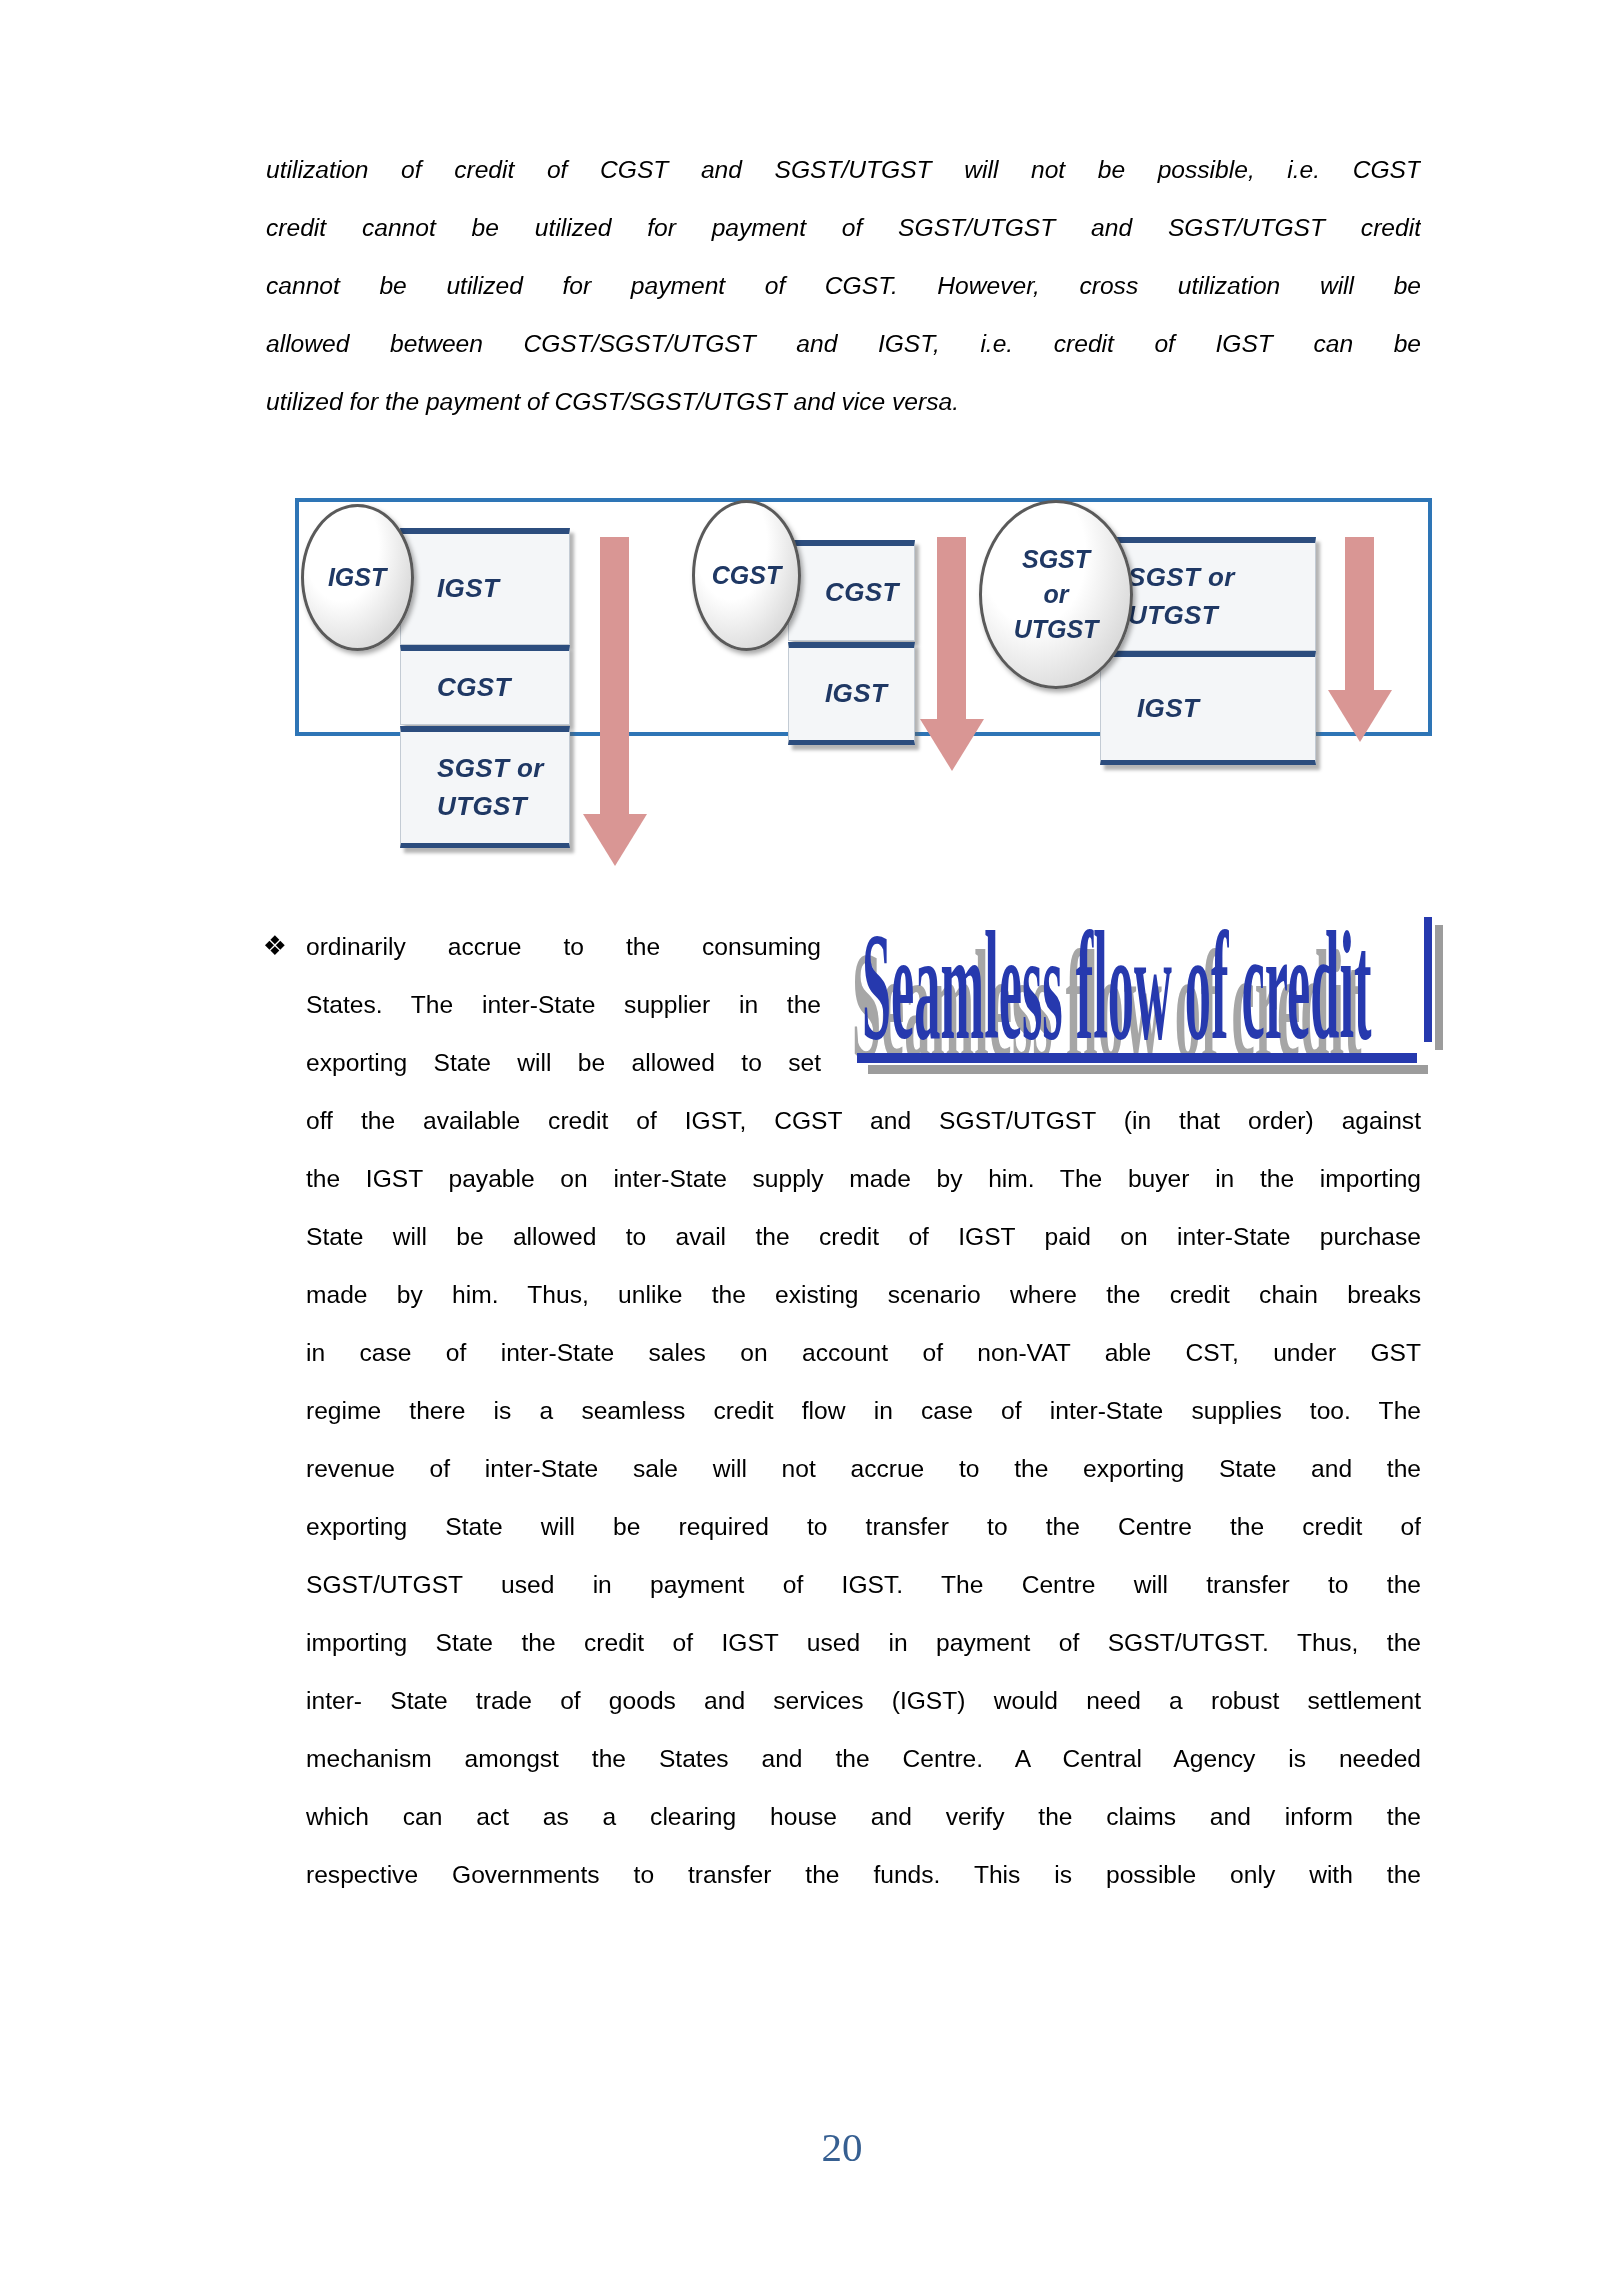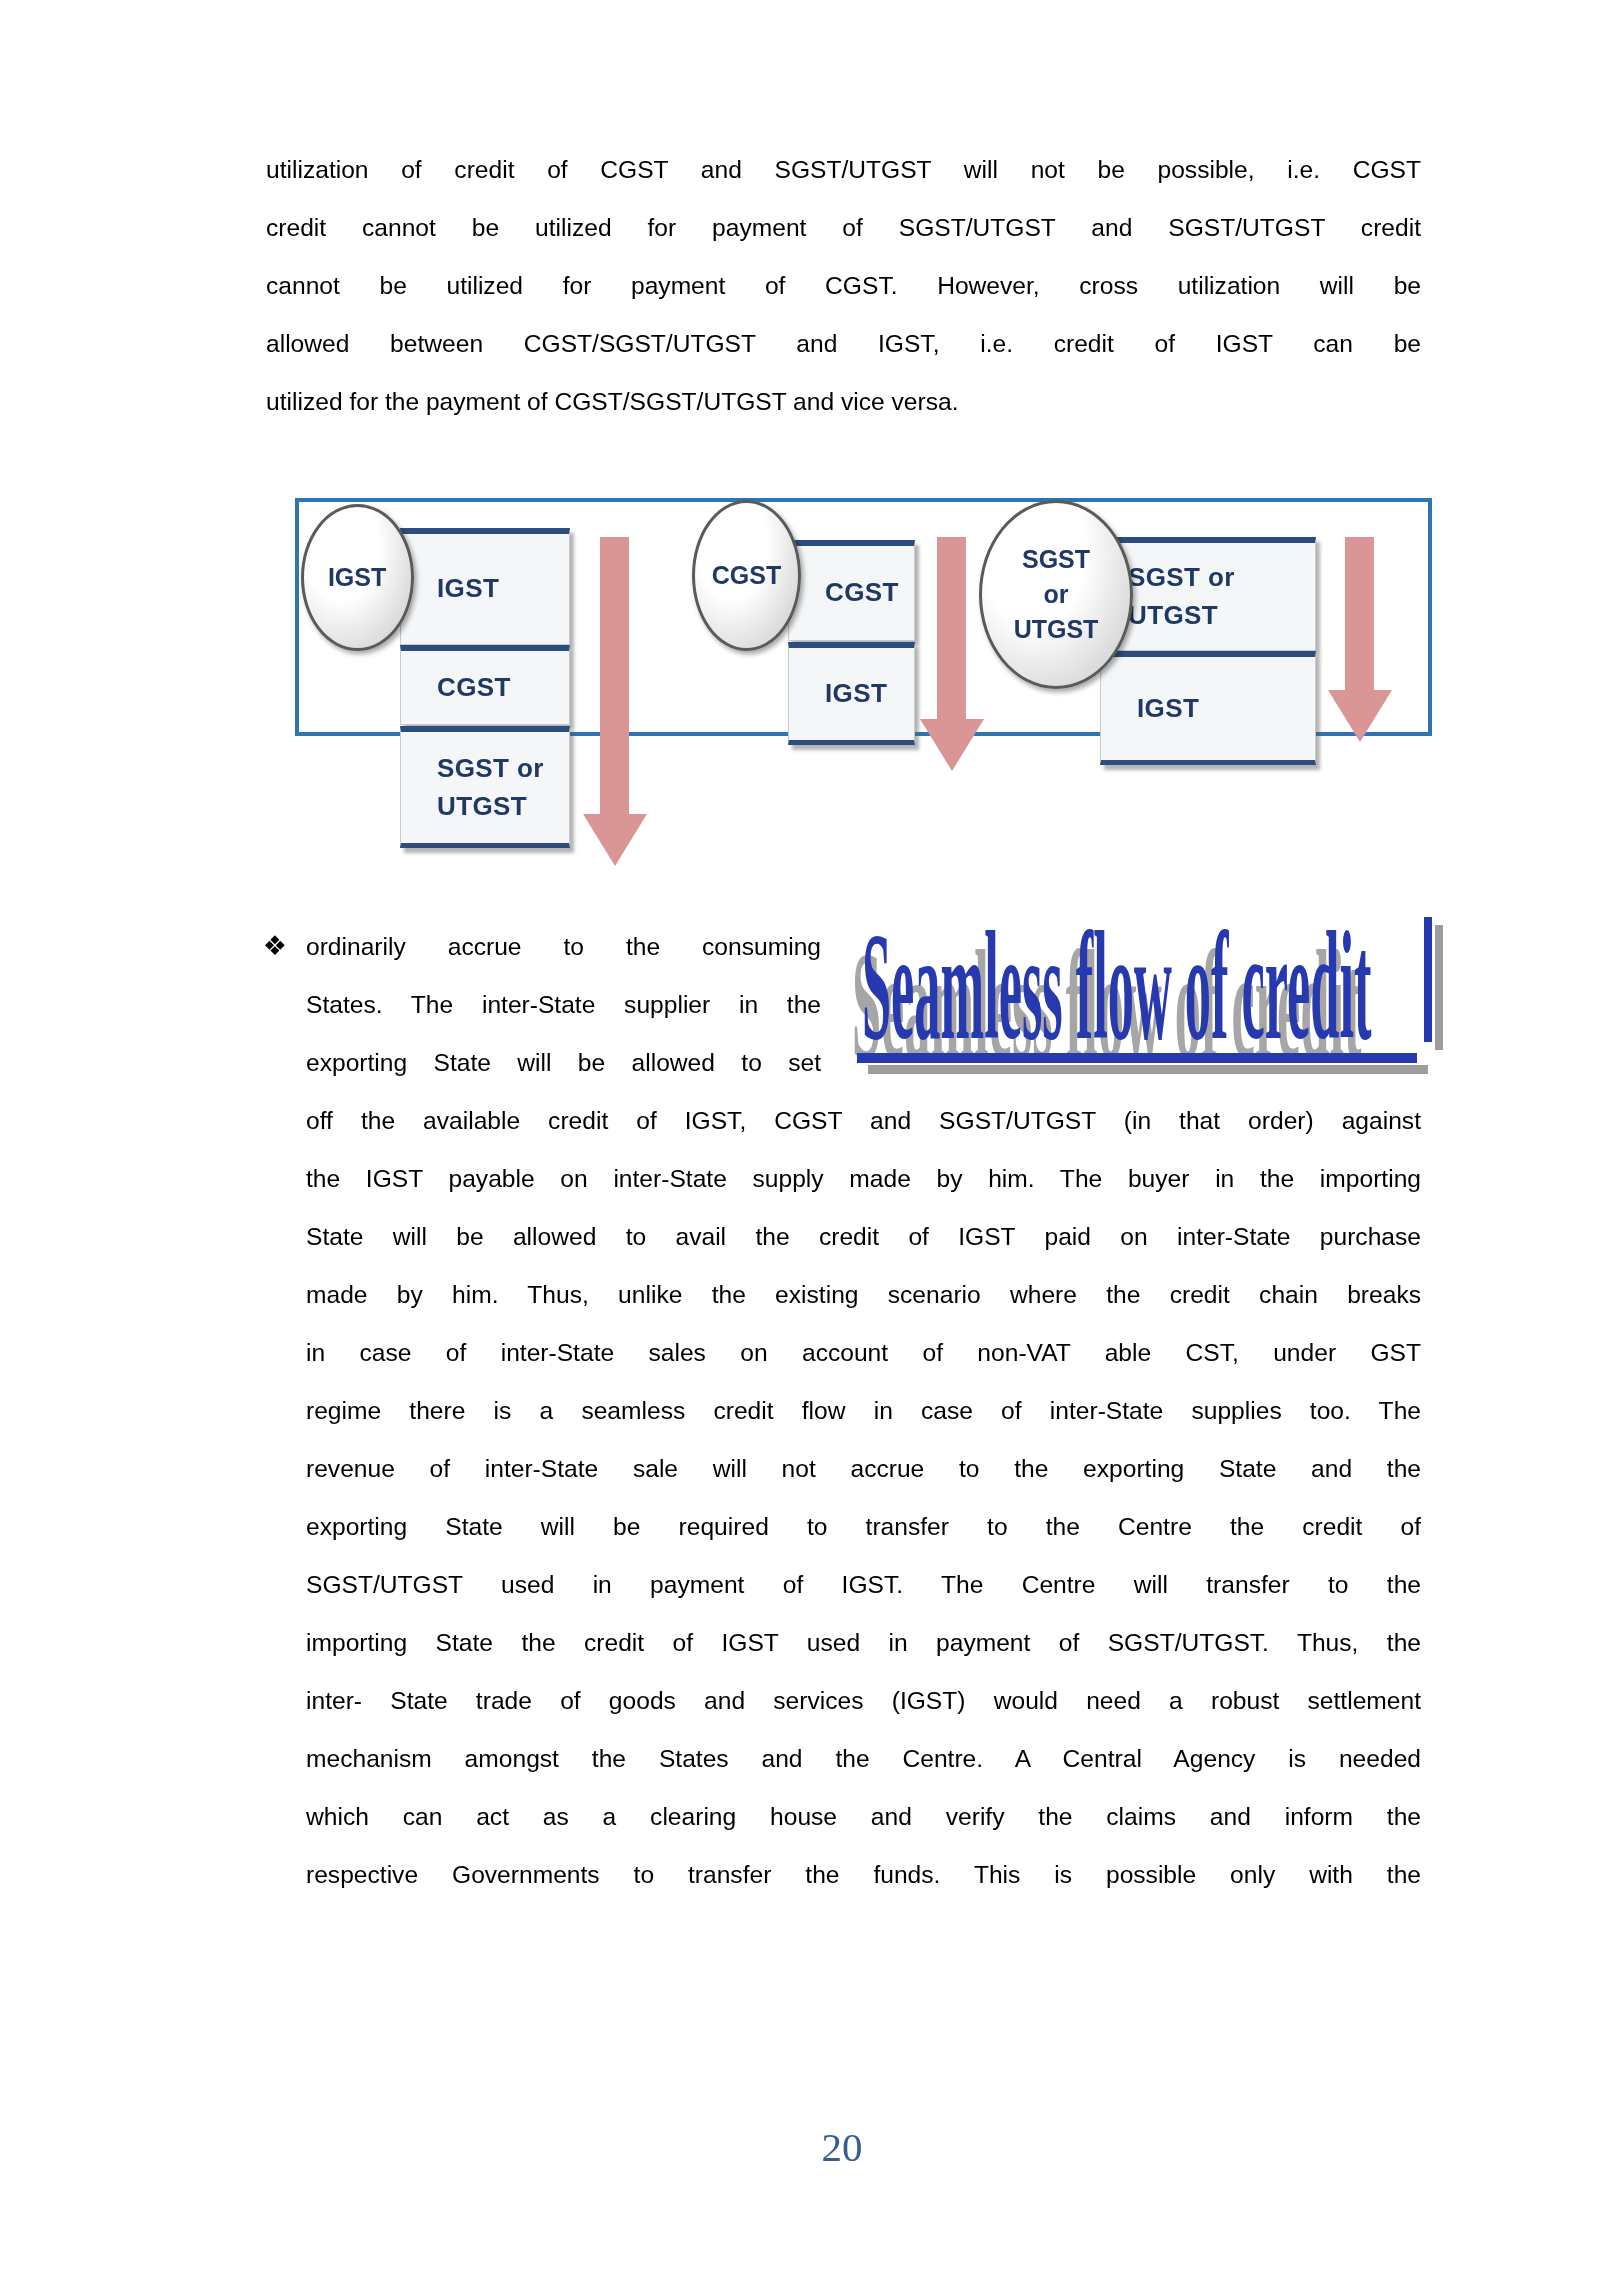--- a/index.html
+++ b/index.html
@@ -9,25 +9,25 @@
     font-family:"Liberation Sans", sans-serif; color:#000; overflow:hidden;
   }
   
   .textcol { position:absolute; left:266px; width:1155px; font-size:24.6px; }
   .jline {
     text-align:justify; height:58px; line-height:58px; overflow:hidden;
     white-space:normal;
   }
   .jline::after { content:""; display:inline-block; width:100%; height:0; }
   .lline { height:58px; line-height:58px; text-align:left; overflow:hidden; }
-  .intro { top:141px; }
+  .intro { top:141px;font-style:italic; }
   
   .diagram {
     position:absolute; left:295px; top:498px; width:1137px; height:238px;
-    border:4.8px solid #2e75b6; background:#ffffff; overflow:visible;
+    border:4.8px solid #2e75b6; background:#ffffff; overflow:visible;font-style:italic;
   }
   .dbox {
     position:absolute; background:#f4f6f8;
     border:1.6px solid #c3cbd4; border-top:6.3px solid #2c4d7e;
     box-shadow:4px 4.8px 3.2px rgba(90,90,90,0.45);
     color:#1f3864; font-weight:bold; font-size:26px; letter-spacing:0.4px;
     display:flex; flex-direction:column; justify-content:center;
     padding-left:36px; line-height:1.45; z-index:2;
   }
   .dbox.lastbox { border-bottom:5.5px solid #2c4d7e; }

